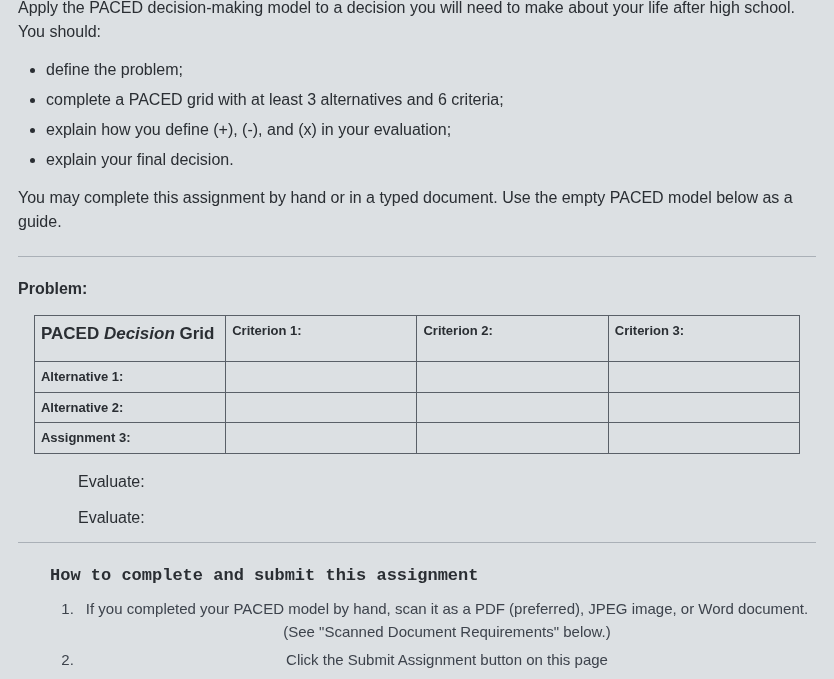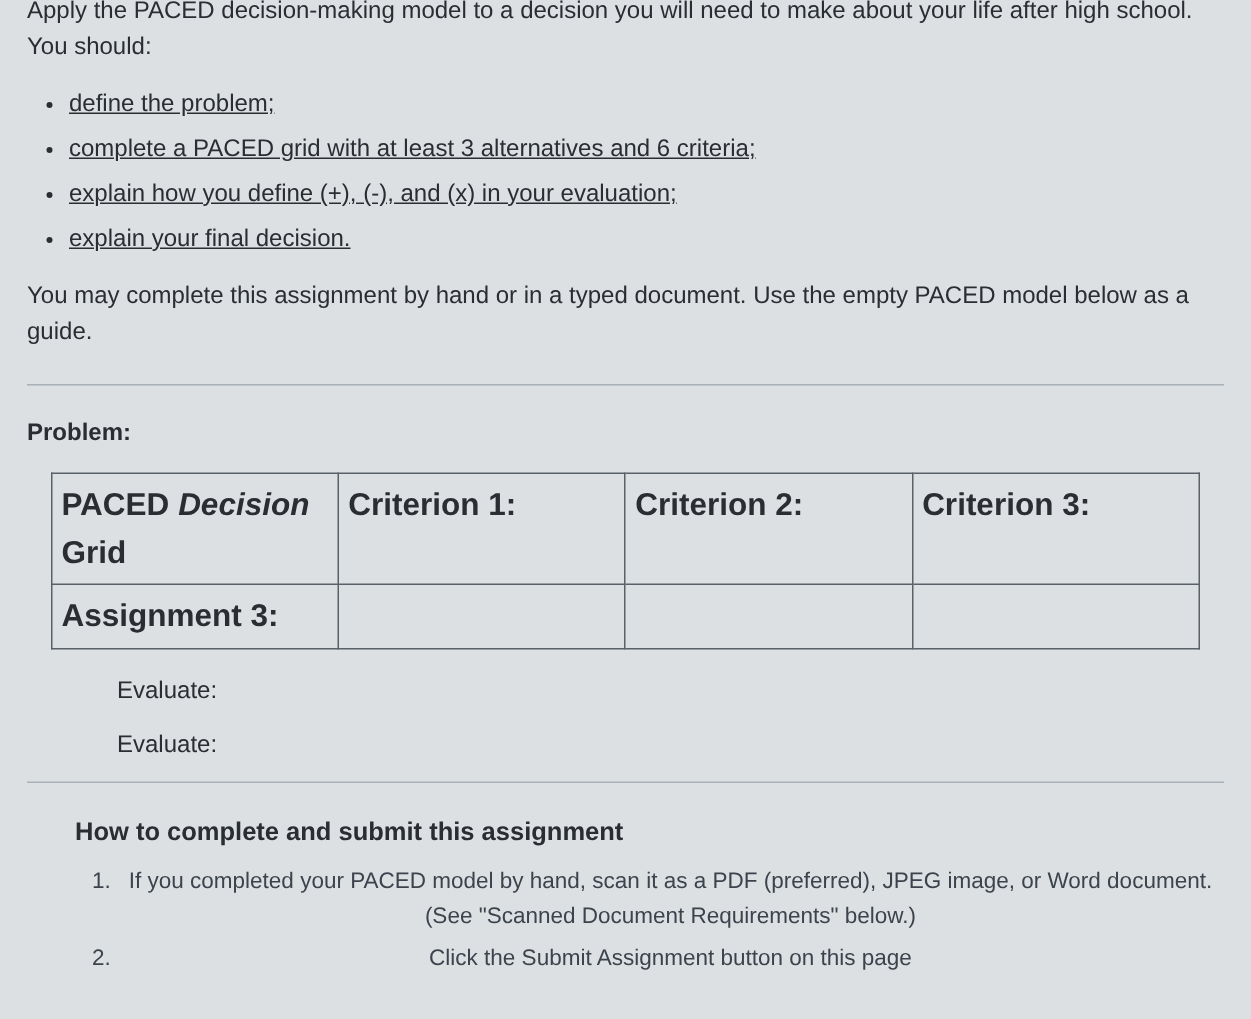--- a/index.html
+++ b/index.html
@@ -25,21 +25,20 @@
       margin-top: -4px;
     }
     ul.requirements {
       list-style: disc;
       padding-left: 28px;
       margin-bottom: 14px;
     }
     ul.requirements li {
       margin-bottom: 6px;
       color: #2a2e33;
-      text-decoration: underline;
     }
     .note {
       margin-bottom: 22px;
     }
     hr.sep {
       border: none;
       border-top: 1px solid #aab0b7;
       margin: 6px 0 20px 0;
     }
     .problem-label {
@@ -51,24 +50,24 @@
       width: 96%;
       margin: 0 auto 16px auto;
       table-layout: fixed;
     }
     table.grid th, table.grid td {
       border: 1px solid #5a6068;
       padding: 5px 6px;
       text-align: left;
       vertical-align: top;
       font-weight: 700;
-      font-size: 21px;
+      font-size: 13px;
     }
     table.grid th.title-cell {
-      font-size: 21px;
+      font-size: 17px;
       font-style: italic;
       font-weight: 700;
       height: 46px;
     }
     table.grid th.criterion {
       font-style: normal;
       vertical-align: top;
     }
     .paced-word {
       font-style: normal;
@@ -87,20 +86,21 @@
     hr.sep2 {
       border: none;
       border-top: 1px solid #aab0b7;
       margin: 12px 0 20px 0;
     }
     .howto-heading {
       font-weight: 700;
       font-size: 17px;
       margin-left: 32px;
       margin-bottom: 10px;
+      font-family: Liberation Mono, monospace;
     }
     ol.steps {
       list-style: decimal;
       padding-left: 60px;
       font-size: 15px;
       color: #3d434c;
     }
     ol.steps li {
       margin-bottom: 6px;
       text-align: center;
@@ -130,20 +130,32 @@
     <th class="title-cell">
       <span class="paced-word">PACED</span>
       <span class="decision-word">Decision</span>
       <span class="grid-word">Grid</span>
     </th>
     <th class="criterion">Criterion 1:</th>
     <th class="criterion">Criterion 2:</th>
     <th class="criterion">Criterion 3:</th>
   </tr>
   <tr>
+    <td>Alternative 1:</td>
+    <td></td>
+    <td></td>
+    <td></td>
+  </tr>
+  <tr>
+    <td>Alternative 2:</td>
+    <td></td>
+    <td></td>
+    <td></td>
+  </tr>
+  <tr>
     <td>Assignment 3:</td>
     <td></td>
     <td></td>
     <td></td>
   </tr>
 </tbody>
   </table>
 
 <p class="eval">Evaluate:</p>
 <p class="decision">Evaluate:</p>

